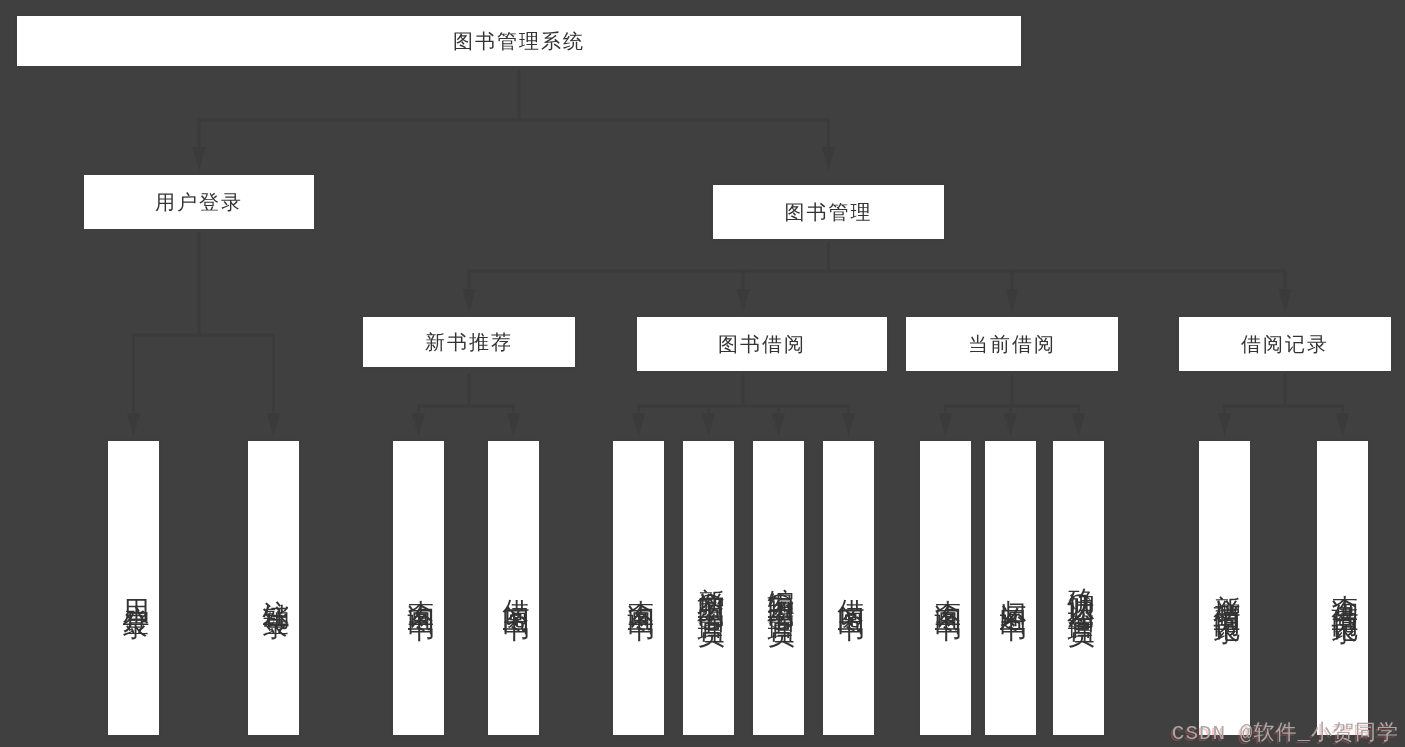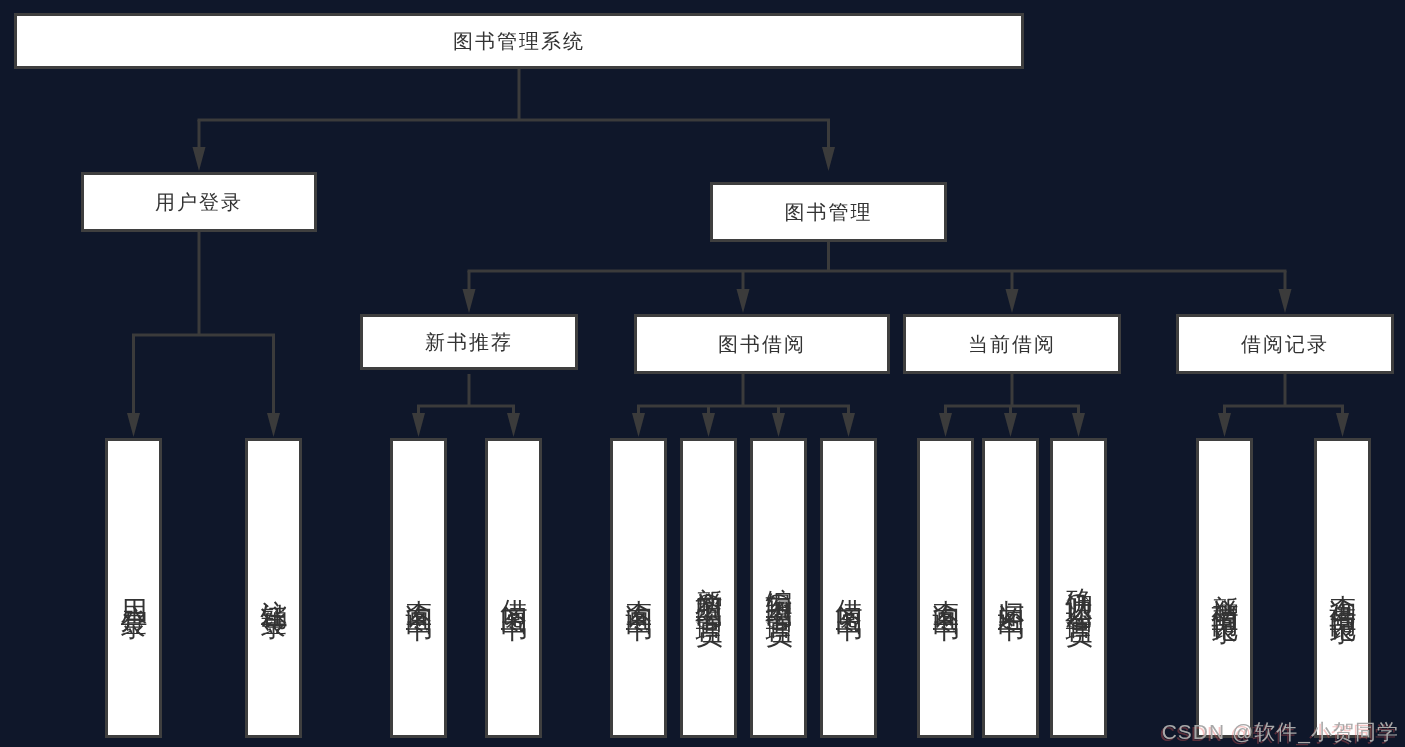--- a/index.html
+++ b/index.html
@@ -1,22 +1,22 @@
 <!DOCTYPE html>
 <html><head>
 <meta charset="utf-8">
 <style>
   html, body { margin: 0; padding: 0; background: #ffffff; }
   .canvas {
     position: relative;
     width: 1405px;
     height: 747px;
-    background: #0f172a;
+    background: #404040;
     overflow: hidden;
-    font-family: Liberation Sans, sans-serif;
+    font-family: Liberation Mono, monospace;
   }
   #connector-layer {
     position: absolute;
     left: 0; top: 0;
     z-index: 0;
   }
   .hbox {
     position: absolute;
     box-sizing: border-box;
     border: 3px solid #3f3f3f;

